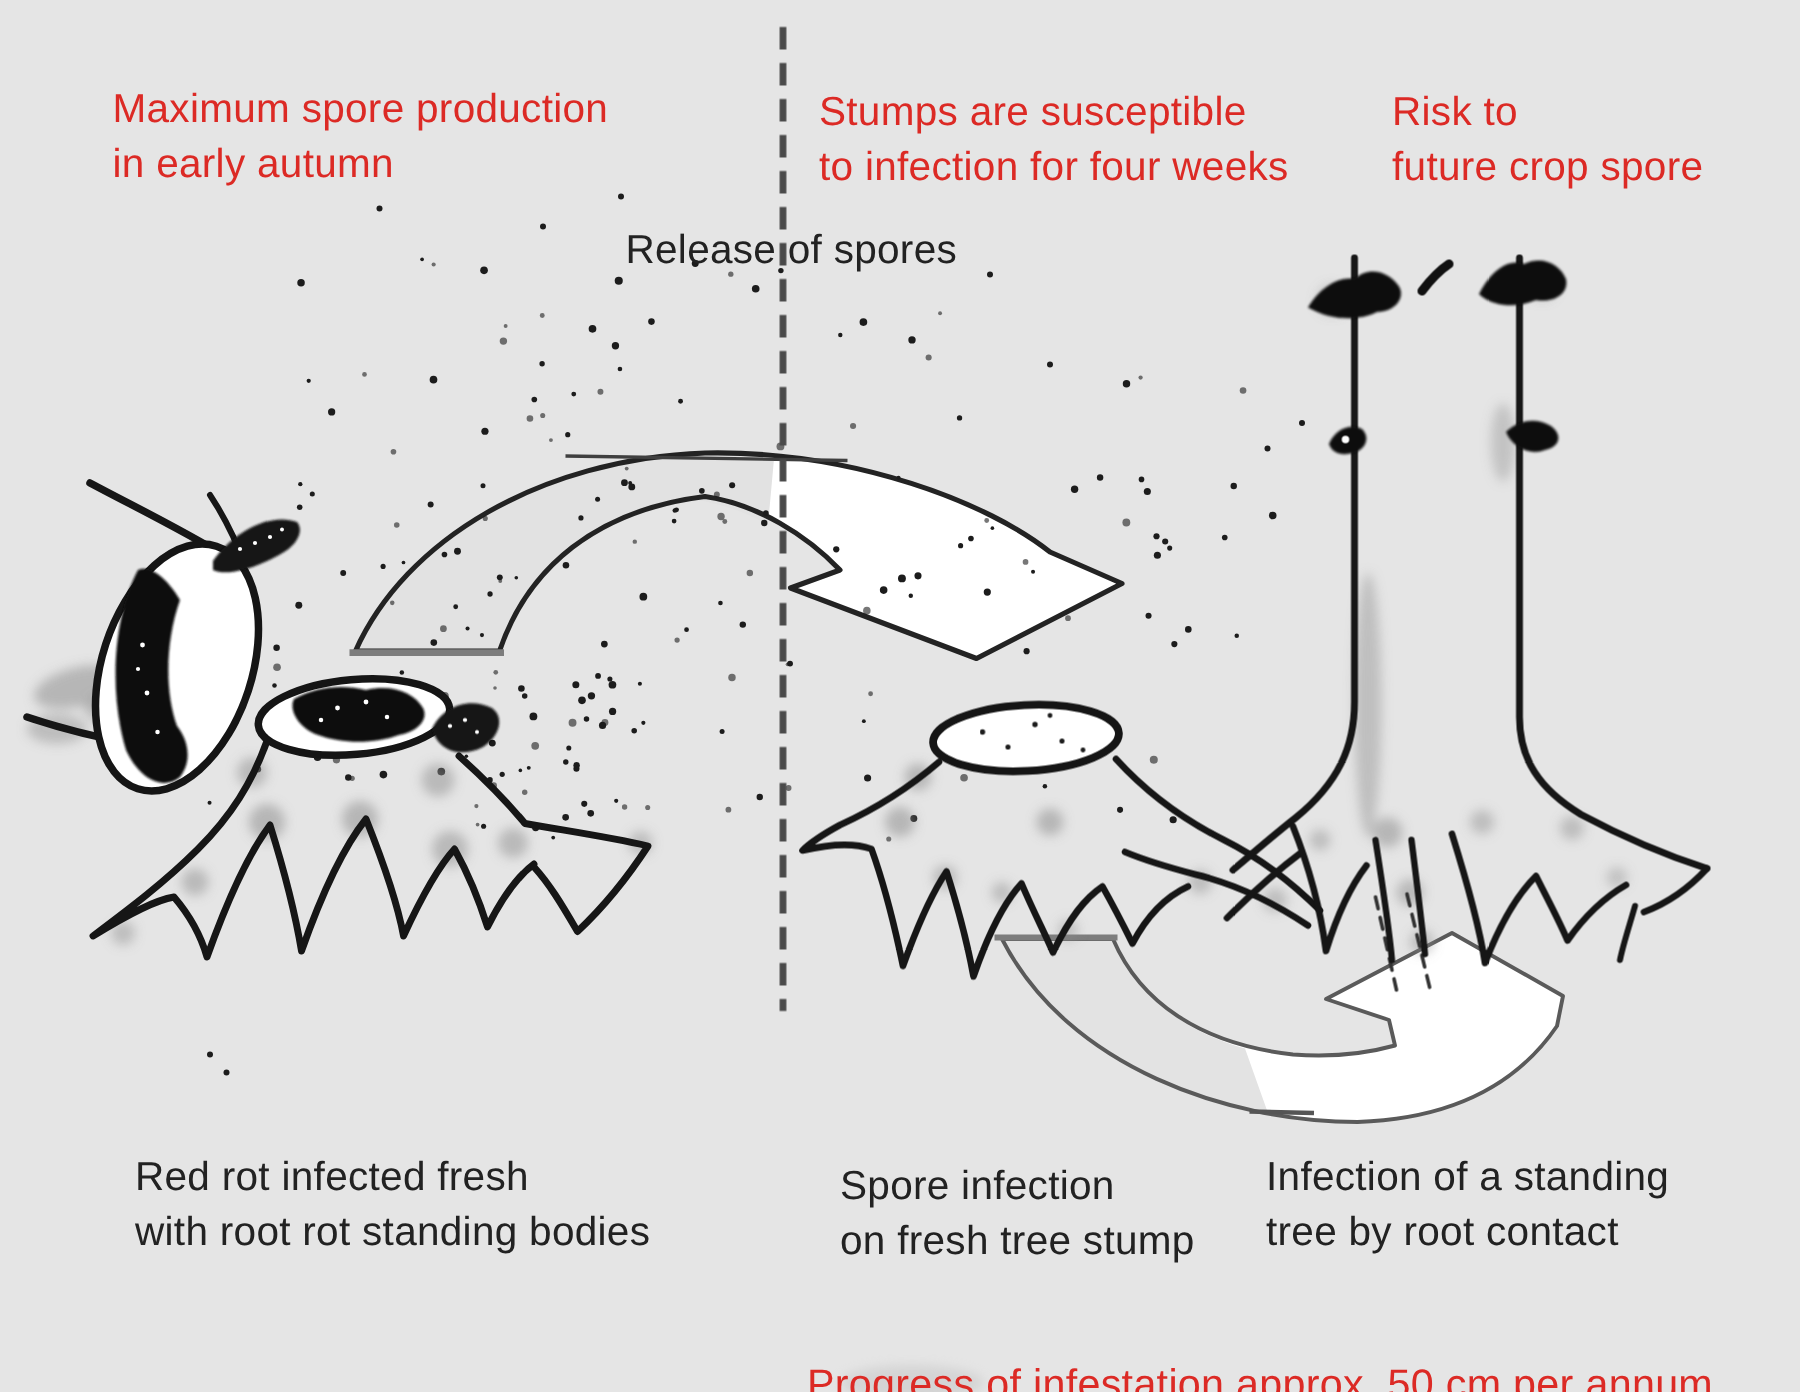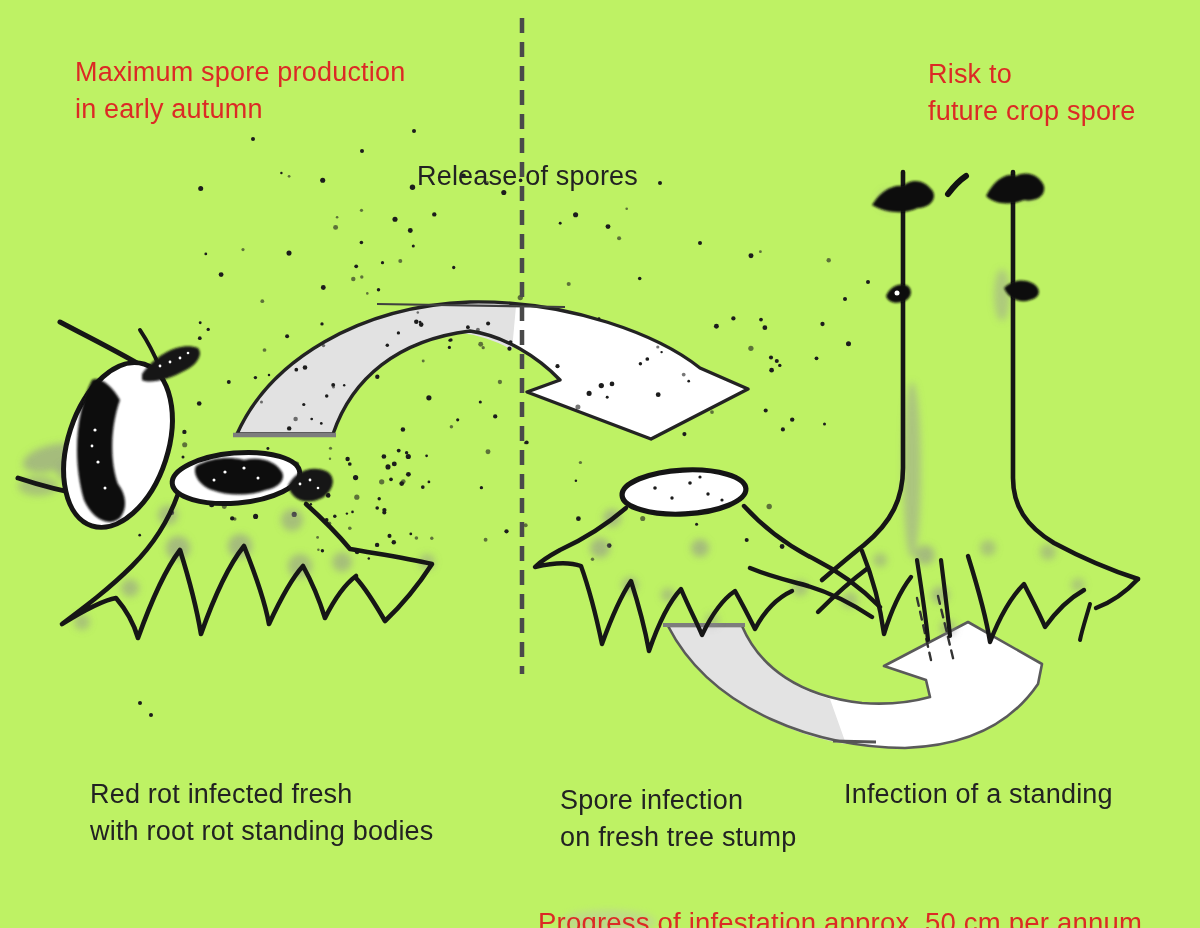--- a/index.html
+++ b/index.html
@@ -1,21 +1,21 @@
 <!DOCTYPE html>
 <html><head>
 <meta charset="utf-8">
 <style>
   html,body{margin:0;padding:0;background:#fff;}
-  .stage{position:relative;width:1200px;height:928px;background:#bef264;overflow:hidden;
+  .stage{position:relative;width:1200px;height:928px;background:#e5e5e5;overflow:hidden;
          font-family:"Liberation Sans",sans-serif;}
   .stage svg{position:absolute;left:0;top:0;}
   .lbl{position:absolute;font-size:27px;line-height:37px;letter-spacing:0.2px;white-space:nowrap;}
   .red{color:#dc2a25;}
-  .blk{color:#222222;margin-top:10px;}
+  .blk{color:#222222;}
   .progress{font-size:27.5px;margin-top:41px;}
 </style>
 </head>
 <body>
 
 <div class="stage">
 
 <svg width="1200" height="928" viewBox="0 0 1200 928">
   <defs>
     <filter id="fz" x="-60%" y="-60%" width="220%" height="220%">
@@ -406,36 +406,41 @@
   <path d="M522,18 L522,674" stroke="#4a4a4a" stroke-width="4.5" stroke-dasharray="15 9" fill="none"></path>
 
   <ellipse cx="608" cy="922" rx="48" ry="12" fill="#bbbbbb" opacity="0.4" filter="url(#fz)"></ellipse>
 </svg>
 
   <div class="lbl red" style="left:75px;top:54px">
     <div>Maximum spore production</div>
     <div>in early autumn</div>
   </div>
 
+  <div class="lbl red" style="left:546px;top:56px">
+    <div>Stumps are susceptible</div>
+    <div>to infection for four weeks</div>
+  </div>
 
   <div class="lbl red" style="left:928px;top:56px">
     <div>Risk to</div>
     <div>future crop spore</div>
   </div>
 
   <div class="lbl blk" style="left:417px;top:148px">Release of spores</div>
 
   <div class="lbl blk" style="left:90px;top:766px">
     <div>Red rot infected fresh</div>
     <div>with root rot standing bodies</div>
   </div>
 
   <div class="lbl blk" style="left:560px;top:772px">
     <div>Spore infection</div>
     <div>on fresh tree stump</div>
   </div>
 
   <div class="lbl blk" style="left:844px;top:766px">
     <div>Infection of a standing</div>
+    <div>tree by root contact</div>
   </div>
 
   <div class="lbl red progress" style="left:538px;top:863px">Progress of infestation approx. 50 cm per annum</div>
 </div>
 
 </body></html>

